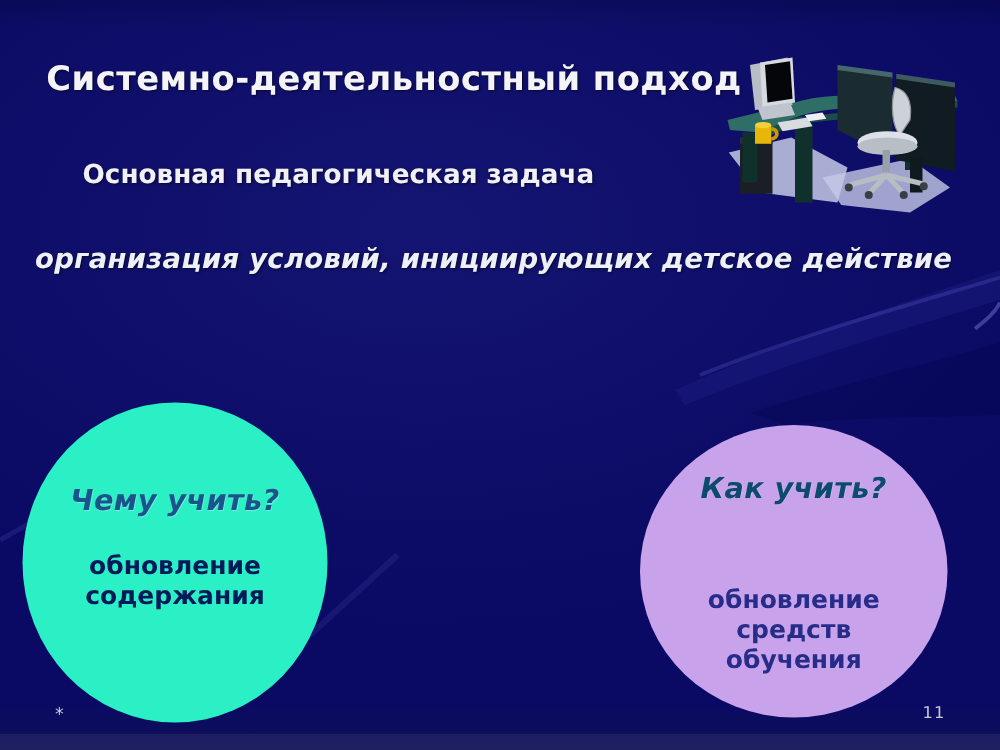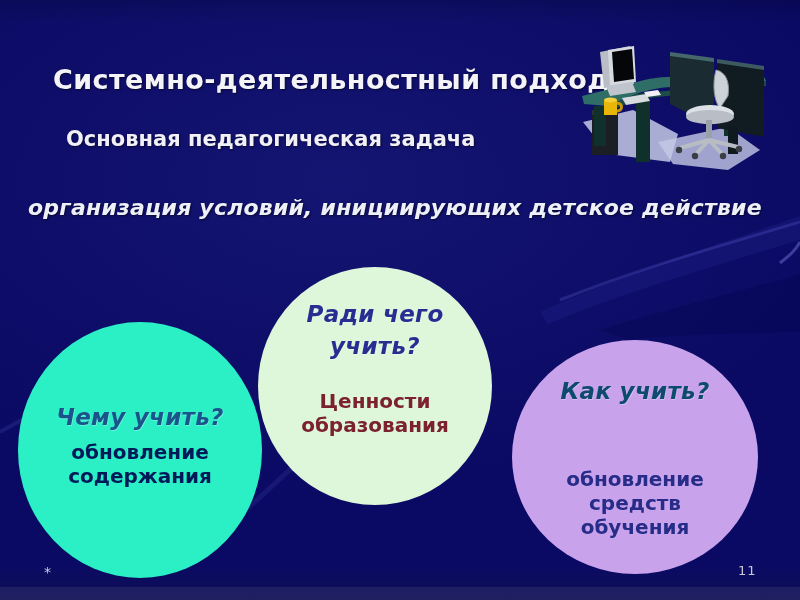--- a/index.html
+++ b/index.html
@@ -6,21 +6,21 @@
   .slide{
     position:relative;width:800px;height:600px;overflow:hidden;
     font-family:"DejaVu Sans","Liberation Sans",sans-serif;
     background-color:#0a0a64;
     background-image:
       radial-gradient(ellipse 900px 520px at 42% 30%, rgba(46,46,150,.28), rgba(0,0,0,0) 62%),
       linear-gradient(180deg, rgba(0,0,40,.25) 0%, rgba(0,0,0,0) 4%, rgba(0,0,0,0) 94%, rgba(20,20,70,.5) 100%);
   }
   .bg-decor{position:absolute;left:0;top:0;width:800px;height:600px;}
   .title{
-    position:absolute;left:37px;top:48px;margin:16px;
+    position:absolute;left:37px;top:48px;margin:0;
     font-size:27px;font-weight:bold;color:#f4f4f8;letter-spacing:.4px;
     text-shadow:1px 1px 2px rgba(0,0,0,.55);white-space:nowrap;
   }
   .subtitle{
     position:absolute;left:66px;top:127px;
     font-size:21px;font-weight:bold;color:#f0f0f6;
     text-shadow:1px 1px 2px rgba(0,0,0,.55);white-space:nowrap;text-align:right;
   }
   .lead{
     position:absolute;left:28px;top:179px;
@@ -32,21 +32,21 @@
   .circle .q{
     position:absolute;left:50%;transform:translateX(-50%);
     text-align:center;font-style:italic;font-weight:bold;font-size:23px;line-height:1.4;
     letter-spacing:.3px;text-shadow:.6px .6px 0 rgba(255,255,255,.28);
   }
   .circle .a{
     position:absolute;left:50%;transform:translateX(-50%);
     text-align:center;font-weight:bold;font-size:20px;line-height:1.2;
   }
   .c-left {left:18px; top:322px; width:244px; height:256px;}
-  .c-left  .q{top:79px;  width:220px;}
+  .c-left  .q{top:63px;  width:220px;}
   .c-left  .a{top:118px; width:180px;text-align:center;}
   .c-mid  {left:258px; top:267px; width:234px; height:238px;}
   .c-mid   .q{top:31px;  width:160px;}
   .c-mid   .a{top:122px; width:185px;}
   .c-right{left:512px; top:340px; width:246px; height:234px;}
   .c-right .q{top:35px;  width:220px;}
   .c-right .a{top:84px;  width:150px;margin-top:43px;}
   .footnote{position:absolute;left:44px;top:564px;font-size:14px;color:#cfcfda;}
   .pagenum{position:absolute;left:738px;top:563px;font-size:13px;letter-spacing:1px;color:#c9c9d4;}
 </style>
@@ -120,24 +120,20 @@
         <circle cx="161" cy="127" r="3.2"></circle>
       </g>
     </svg>
   </div>
 
   <div class="circle c-left" style="background-color: rgb(43, 240, 198);">
     <div class="q" style="color: rgb(27, 83, 140);">Чему учить?</div>
     <div class="a" style="color: rgb(0, 26, 89);">обновление содержания</div>
   </div>
 
-  <div class="circle c-mid" style="background-color: rgb(222, 247, 218);">
-    <div class="q" style="color: rgb(38, 46, 146);">Ради чего учить?</div>
-    <div class="a" style="color: rgb(123, 33, 48);">Ценности образования</div>
-  </div>
 
   <div class="circle c-right" style="background-color: rgb(201, 162, 236);">
     <div class="q" style="color: #0c4a6e;">Как учить?</div>
     <div class="a" style="color: rgb(38, 44, 136);">обновление средств обучения</div>
   </div>
 
   <div class="footnote">*</div>
   <div class="pagenum">11</div>
 
 </div>

